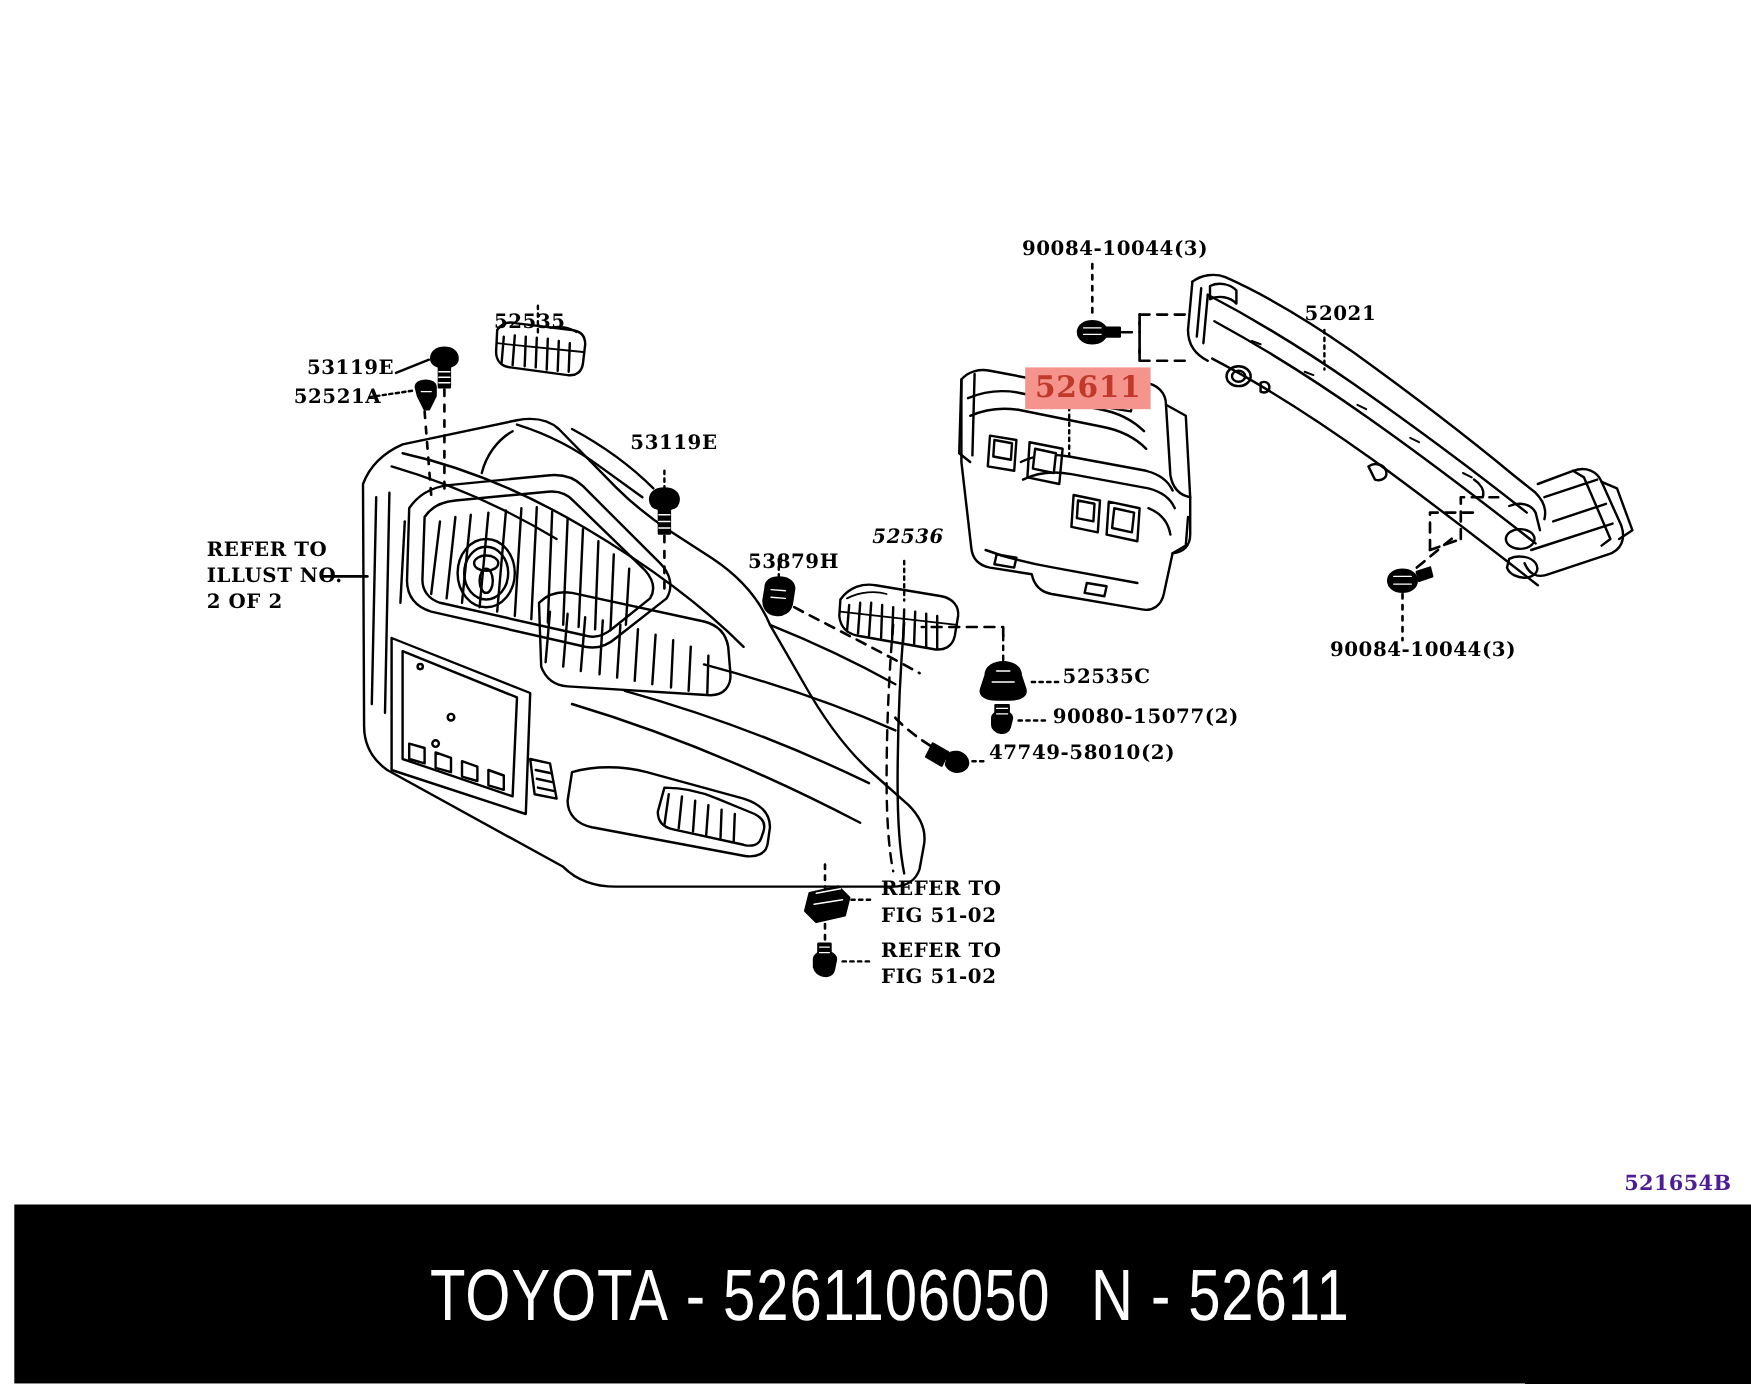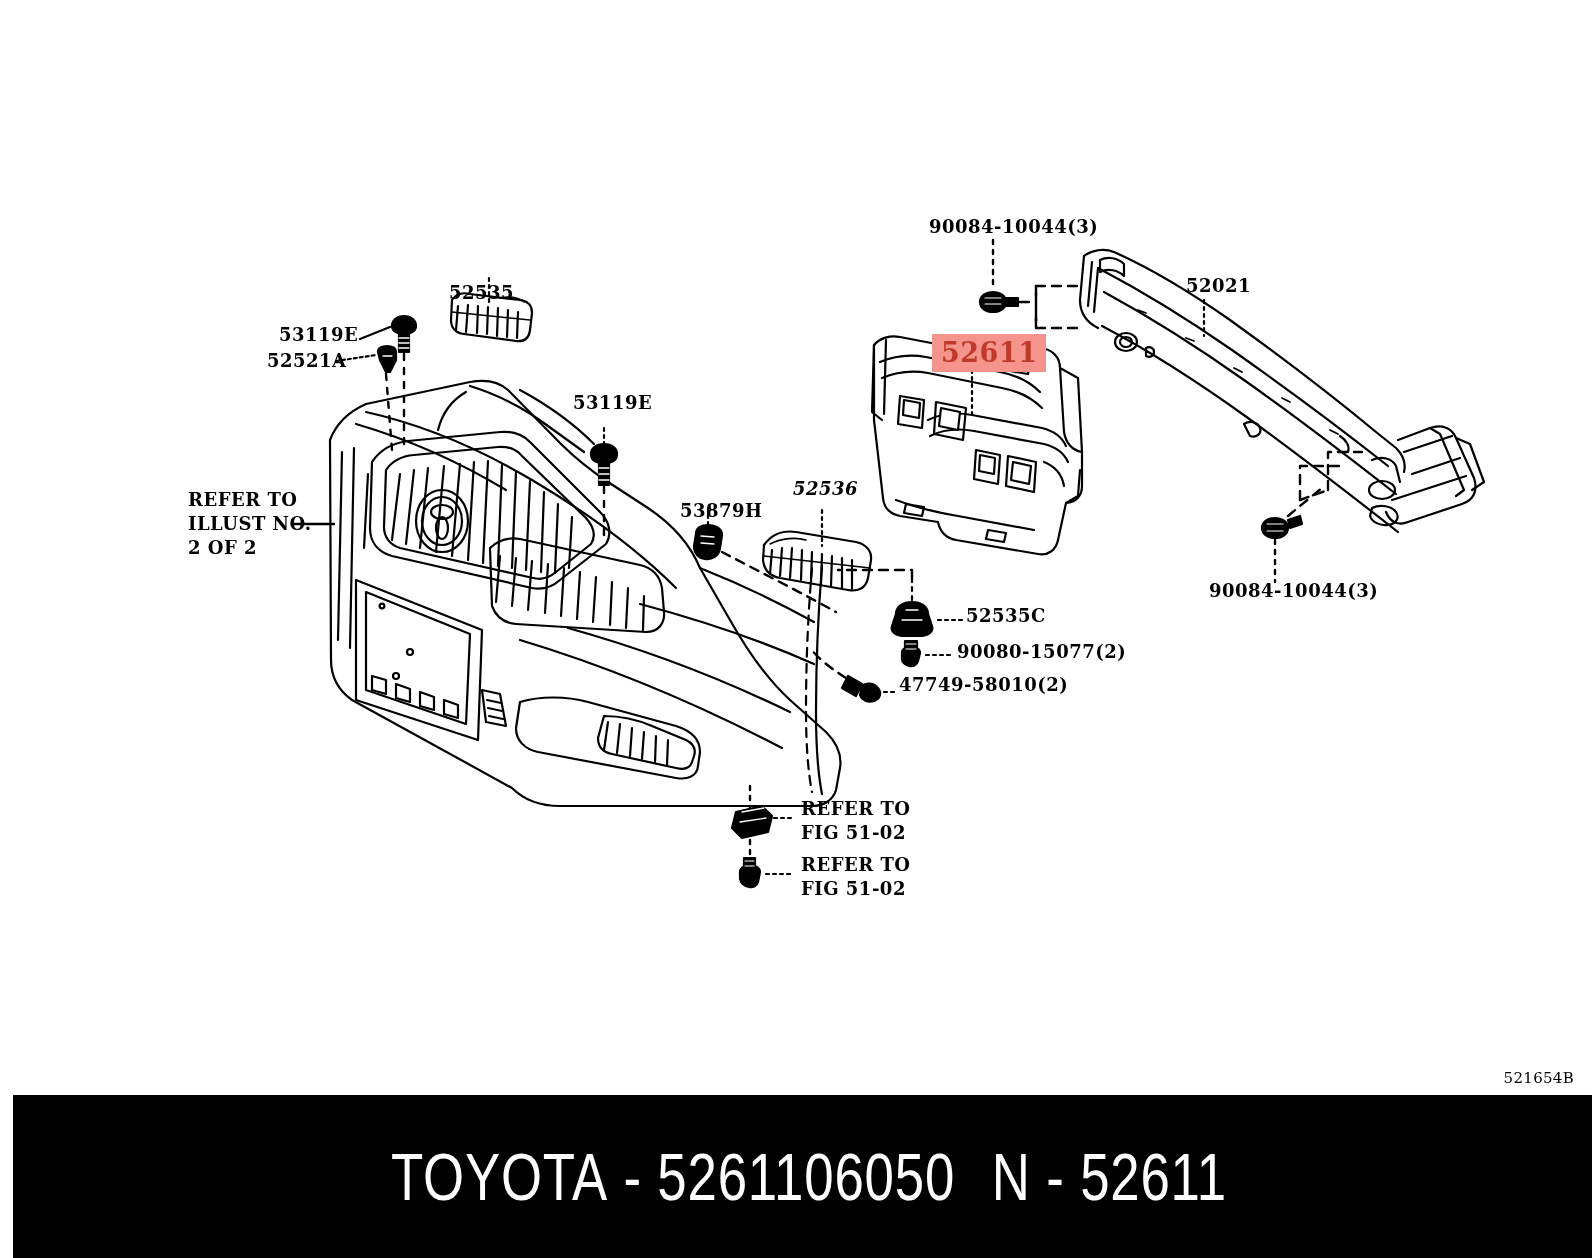--- a/index.html
+++ b/index.html
@@ -52,23 +52,23 @@
     font-size: 27px;
     padding: 3px 9px 4px 9px;
     white-space: nowrap;
     letter-spacing: 0.5px;
   }
   #fig-code {
     position: absolute;
     right: 18px;
     bottom: 8px;
     font-family: "DejaVu Serif", serif;
-    font-weight: normal;
-    font-size: 15px;
-    color: #000000;
+    font-weight: bold;
+    font-size: 19px;
+    color: #4c1d95;
     letter-spacing: 0.3px;
   }
   #banner {
     position: absolute;
     left: 0;
     top: 1095px;
     width: 1592px;
     height: 163px;
     background: #000000;
     margin-left: 13px;

